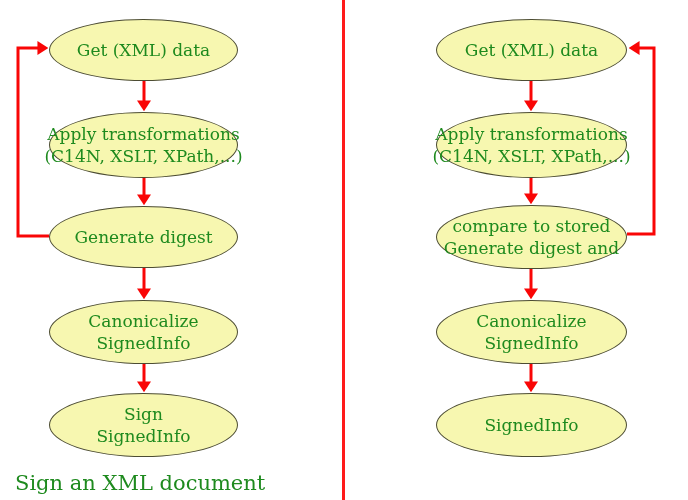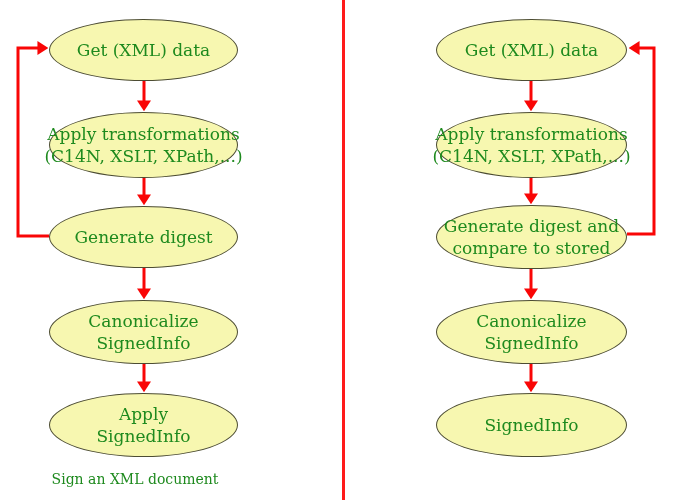--- a/index.html
+++ b/index.html
@@ -28,21 +28,21 @@
   .ln2{left:49px;top:112px;width:189px;height:66px}
   .ln3{left:49px;top:206px;width:189px;height:62px}
   .ln4{left:49px;top:300px;width:189px;height:64px}
   .ln5{left:49px;top:393px;width:189px;height:64px}
   .rn1{left:436px;top:19px;width:191px;height:62px}
   .rn2{left:436px;top:112px;width:191px;height:66px}
   .rn3{left:436px;top:205px;width:191px;height:64px}
   .rn4{left:436px;top:300px;width:191px;height:64px}
   .rn5{left:436px;top:393px;width:191px;height:64px}
   .caption{
-    position:absolute;top:471px;height:28px;font-size:14px;
+    position:absolute;top:471px;height:28px;font-size:21px;
     color:var(--text-green);text-align:center;white-space:nowrap;
   }
   .caption-left{left:15px;width:240px}
   .caption-right{left:418px;width:240px}
 </style>
 </head>
 <body>
 
 <div id="stage">
 
@@ -77,35 +77,35 @@
     <span>(C14N, XSLT, XPath,...)</span>
   </div>
   <div class="flow-node ln3">
     <span>Generate digest</span>
   </div>
   <div class="flow-node ln4">
     <span>Canonicalize</span>
     <span>SignedInfo</span>
   </div>
   <div class="flow-node ln5">
-    <span>Apply</span>
+    <span>Sign</span>
     <span>SignedInfo</span>
   </div>
   <div class="caption caption-left">Sign an XML document</div>
 
   <div class="flow-node rn1">
     <span>Get (XML) data</span>
   </div>
   <div class="flow-node rn2">
     <span>Apply transformations</span>
     <span>(C14N, XSLT, XPath,...)</span>
   </div>
   <div class="flow-node rn3">
+    <span>compare to stored</span>
     <span>Generate digest and</span>
-    <span>compare to stored</span>
   </div>
   <div class="flow-node rn4">
     <span>Canonicalize</span>
     <span>SignedInfo</span>
   </div>
   <div class="flow-node rn5">
     <span>SignedInfo</span>
   </div>
 
 </div>

